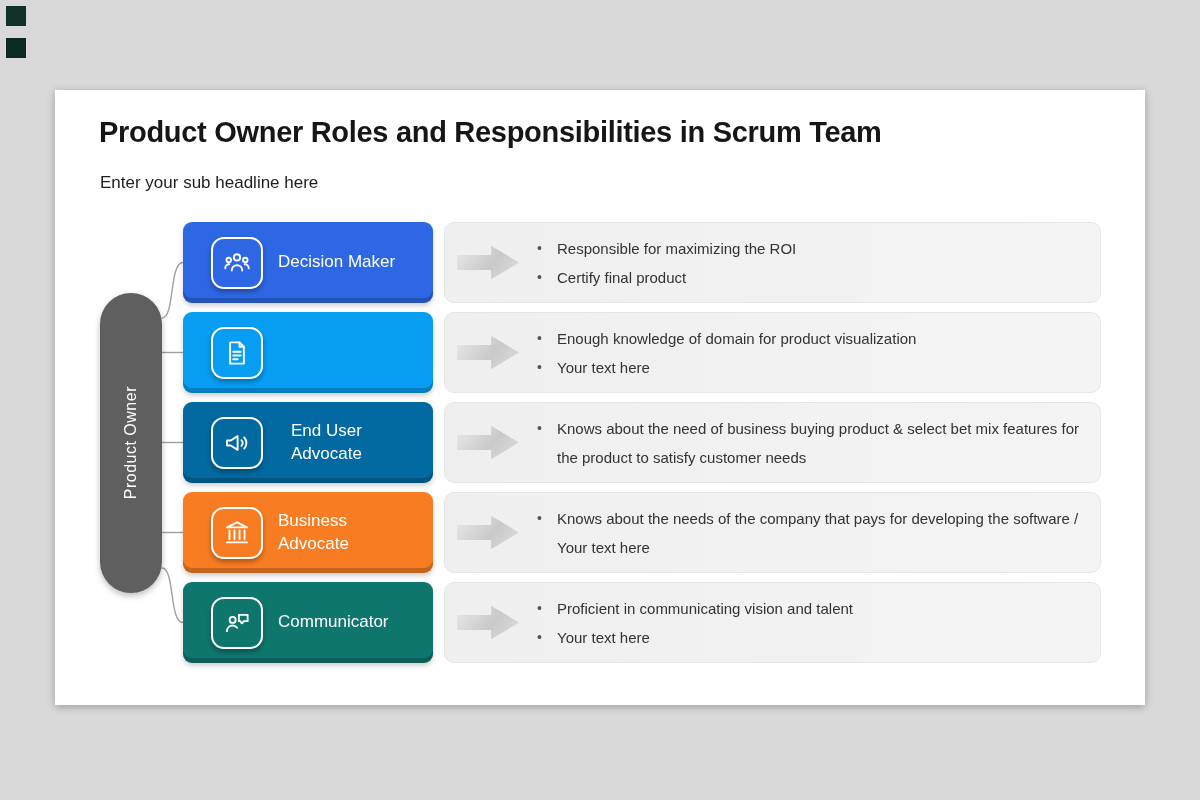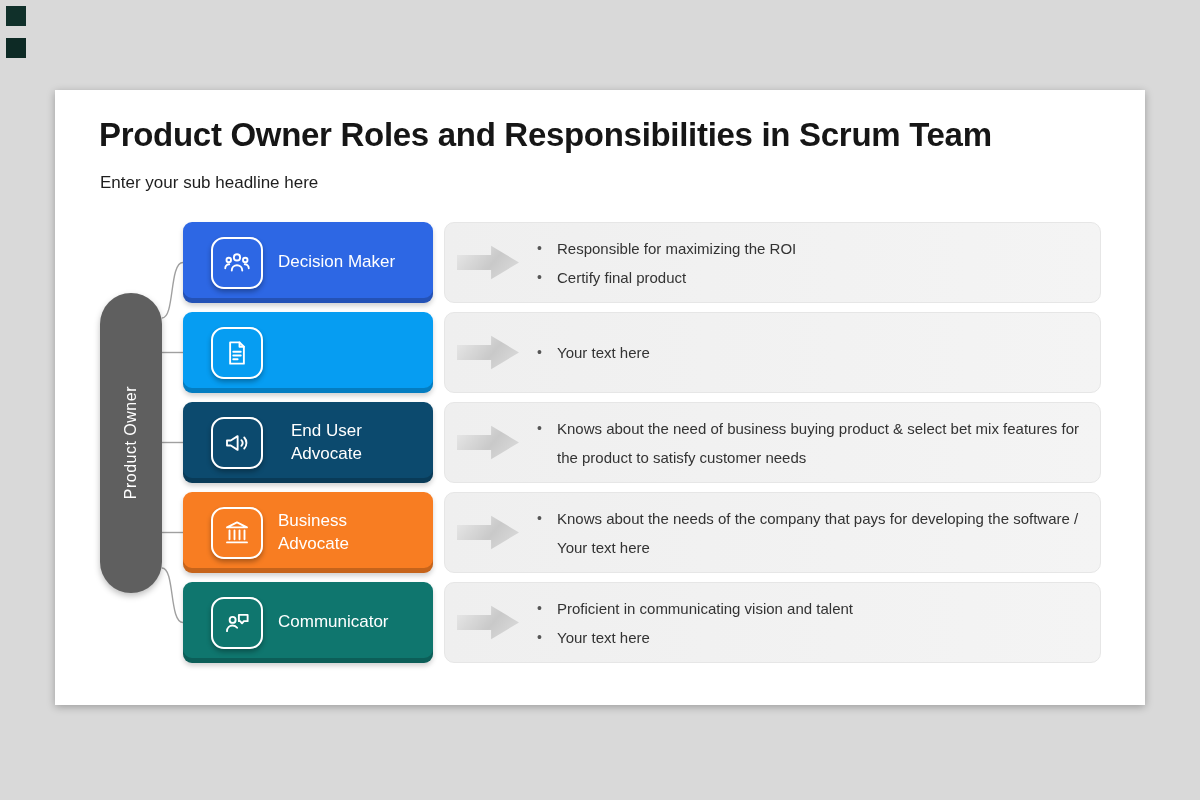--- a/index.html
+++ b/index.html
@@ -31,21 +31,21 @@
     top: 90px;
     width: 1090px;
     height: 615px;
     background: #ffffff;
     box-shadow: 0 2px 8px rgba(0,0,0,.28);
   }
   .title {
     position: absolute;
     left: 44px;
     top: 26px;
-    font-size: 33px;
+    font-size: 29px;
     font-weight: 700;
     color: #161616;
     letter-spacing: -0.3px;
     white-space: nowrap;
   }
   .subtitle {
     position: absolute;
     left: 45px;
     top: 83px;
     font-size: 17px;
@@ -232,27 +232,28 @@
               <path d="M14 3.5 L14 7 L17.5 7"></path>
               <path d="M9 11 L15 11"></path>
               <path d="M9 14 L15 14"></path>
               <path d="M9 17 L12.5 17"></path>
             </svg>
           </span>
         </div>
         <div class="panel">
           <div class="arrow"></div>
           <ul class="bullets">
+            <li>Enough knowledge of domain for product visualization</li>
             <li>Your text here</li>
           </ul>
         </div>
       </div>
 
       <div class="row">
-        <div class="role-box" style="background-color: #0c4a6e; gap: 28px;">
+        <div class="role-box" style="background-color: #0369a1; gap: 28px;">
           <span class="icon-tile">
             <svg viewBox="0 0 24 24">
               <path d="M4 10 L4 14 L7 14 L12.5 17.5 L12.5 6.5 L7 10 Z"></path>
               <path d="M15.5 9.7 A3.4 3.4 0 0 1 15.5 14.3"></path>
               <path d="M17.8 7.6 A6.4 6.4 0 0 1 17.8 16.4"></path>
             </svg>
           </span>
           <span class="role-label">End User Advocate</span>
         </div>
         <div class="panel">

